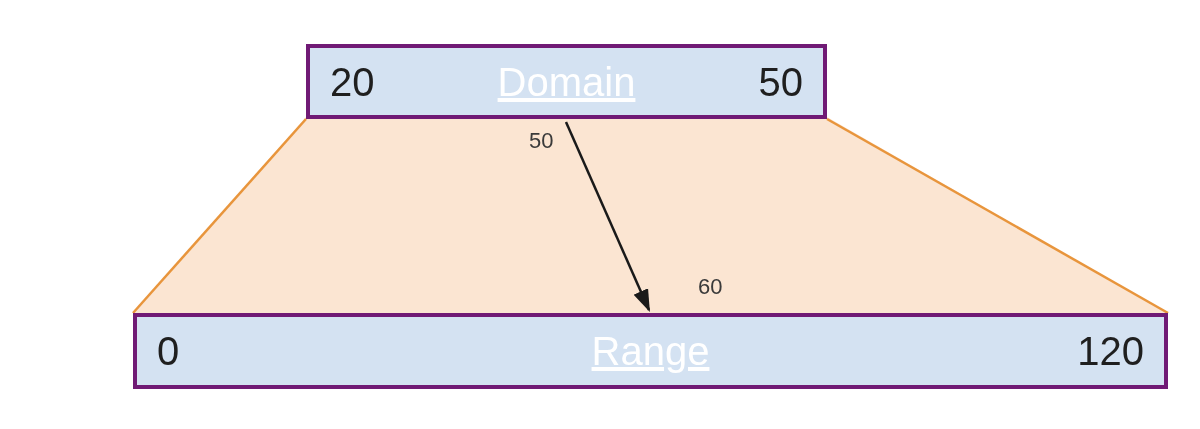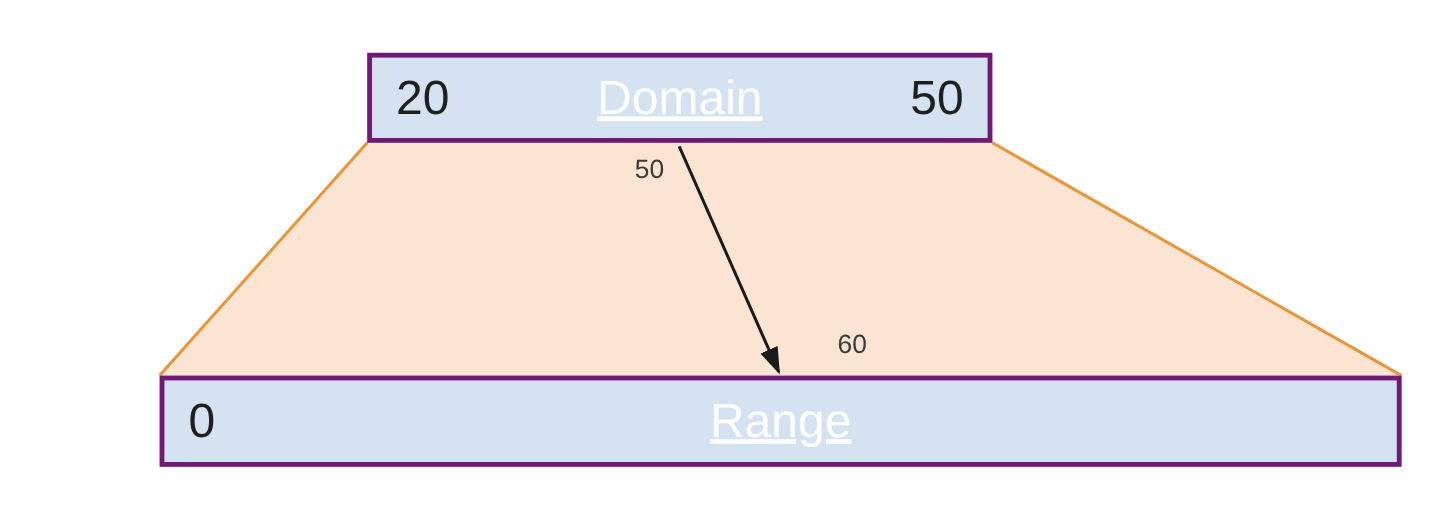--- a/index.html
+++ b/index.html
@@ -111,19 +111,20 @@
 
   <div class="box domain-box">
     <span class="num">20</span>
     <span class="box-title">Domain</span>
     <span class="num">50</span>
   </div>
 
   <div class="box range-box">
     <span class="num">0</span>
     <span class="box-title">Range</span>
+    <span class="num">120</span>
   </div>
 
   <span class="small-label source-label">50</span>
 
   <span class="small-label target-label">60</span>
 
 </div>
 
 </body></html>

